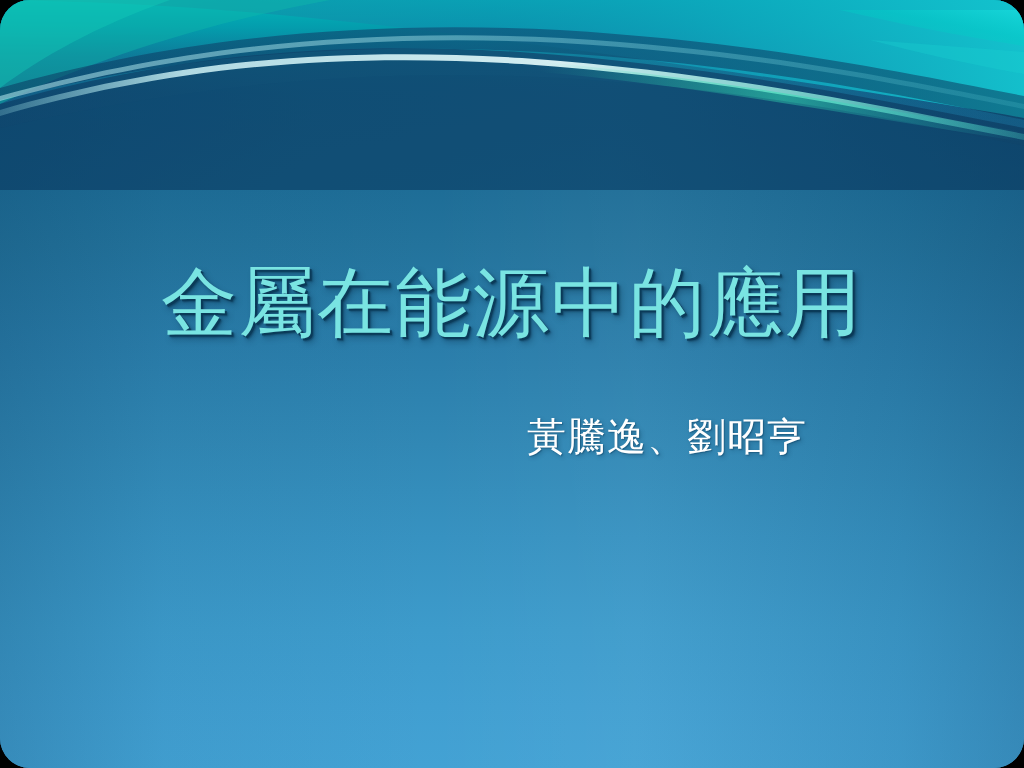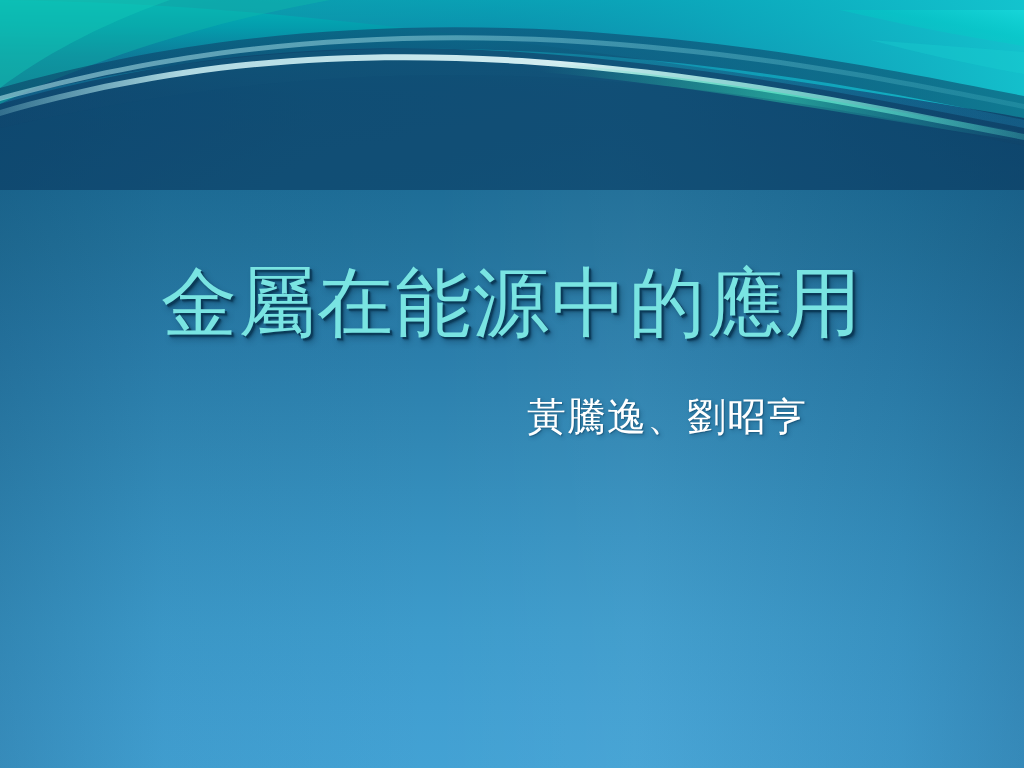--- a/index.html
+++ b/index.html
@@ -11,20 +11,21 @@
   body {
     font-family: "Liberation Sans", "DejaVu Sans", sans-serif;
   }
 
   #slide {
     position: relative;
     width: 1024px;
     height: 768px;
     overflow: hidden;
     background: #2e7fad;
+    border-radius: 30px;
   }
 
   
   .bg-layer {
     position: absolute;
     inset: 0;
     width: 100%;
     height: 100%;
   }
 
@@ -96,21 +97,21 @@
        3px 3px 2px rgba(7,45,72,0.55),
        4px 5px 6px rgba(6,38,62,0.35);
     white-space: nowrap;
     margin: 0;
     padding: 0;
   }
 
   #subtitle-block {
     position: absolute;
     left: 0;
-    top: 394px;
+    top: 414px;
     width: 1024px;
     text-align: center;
     padding-right: 0;
   }
   #slide-subtitle {
     display: inline-block;
     margin: 0 0 0 310px;
     font-family: "DejaVu Sans", "Liberation Sans", sans-serif;
     font-size: 39px;
     line-height: 1.2;

